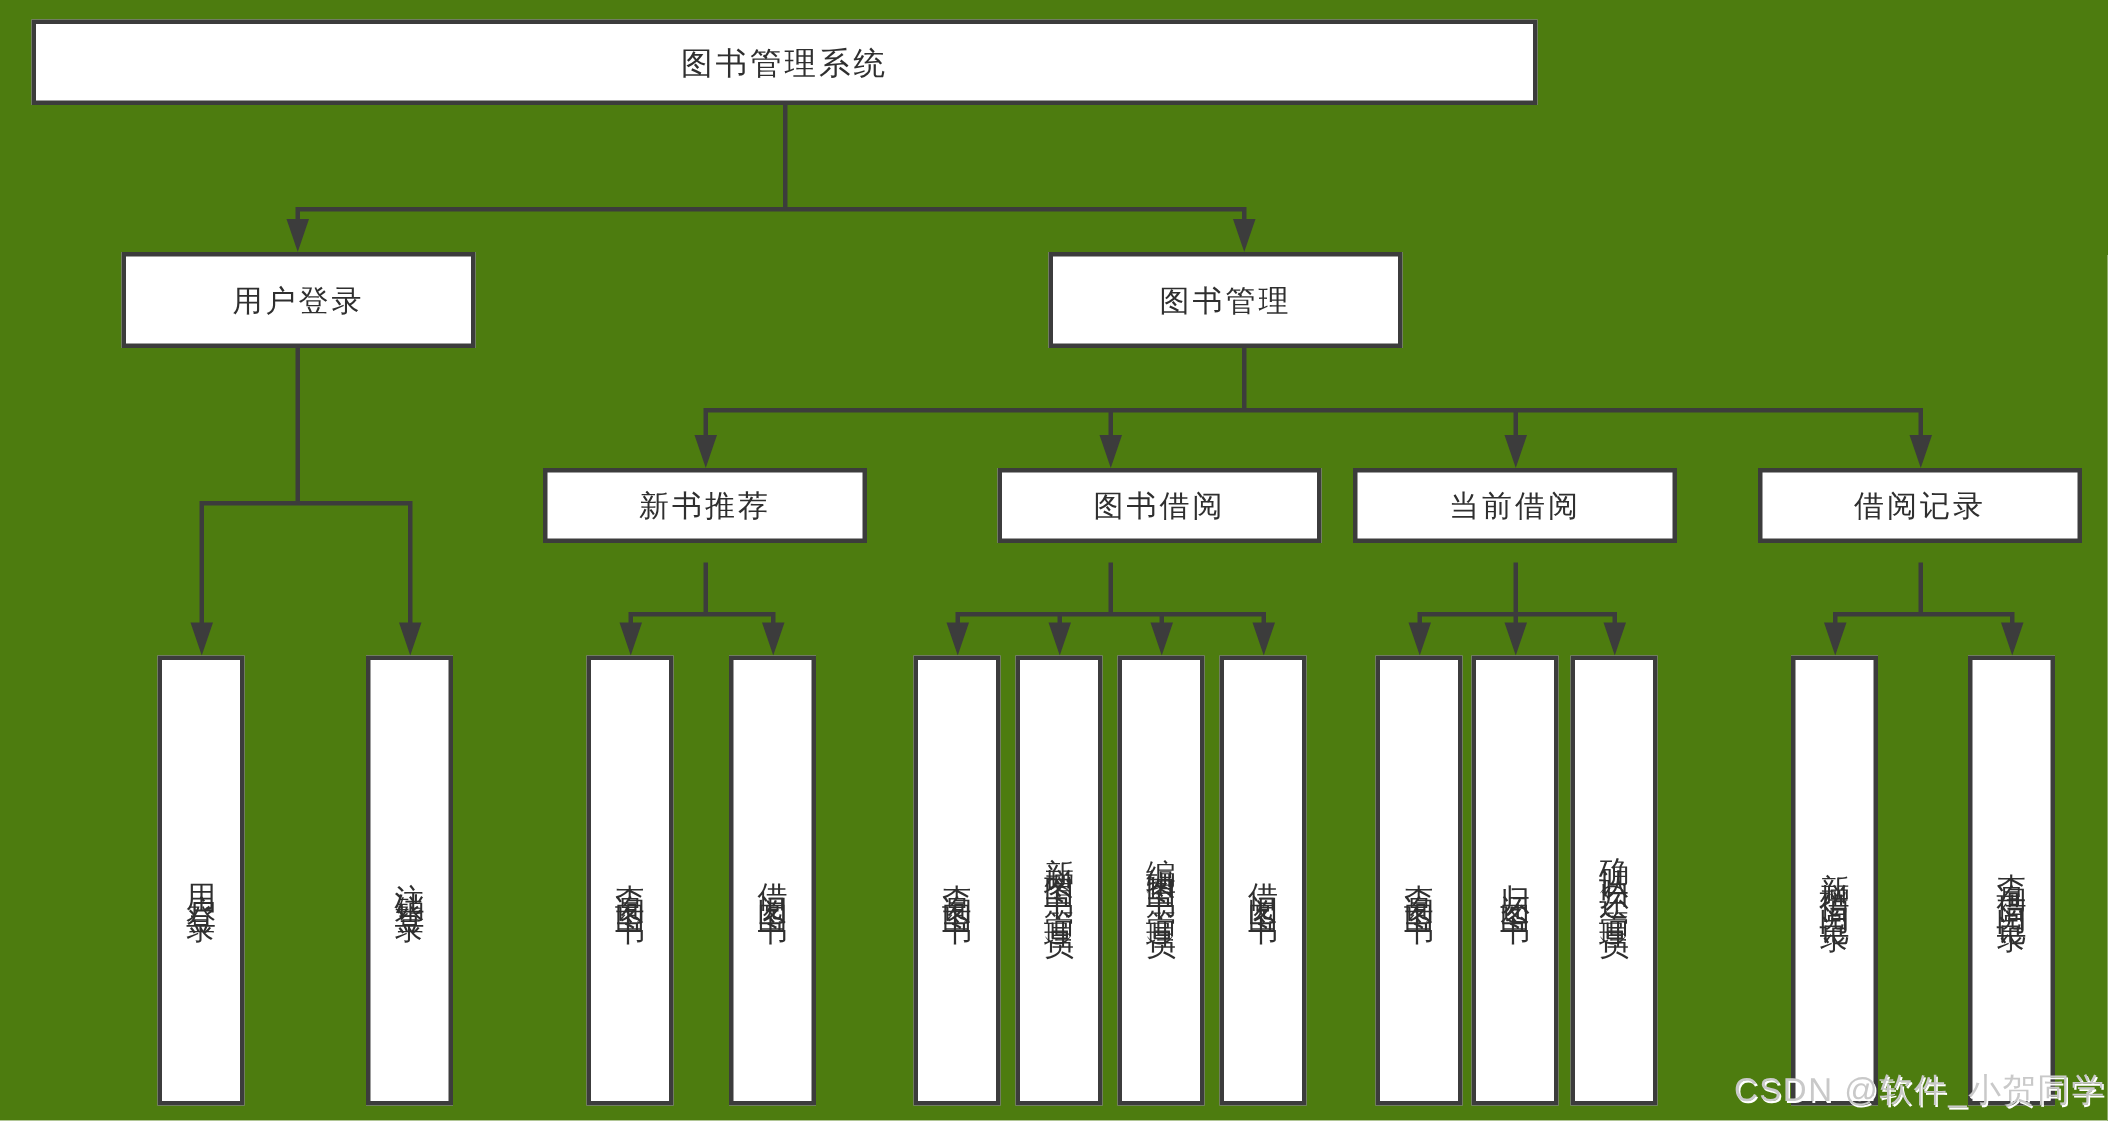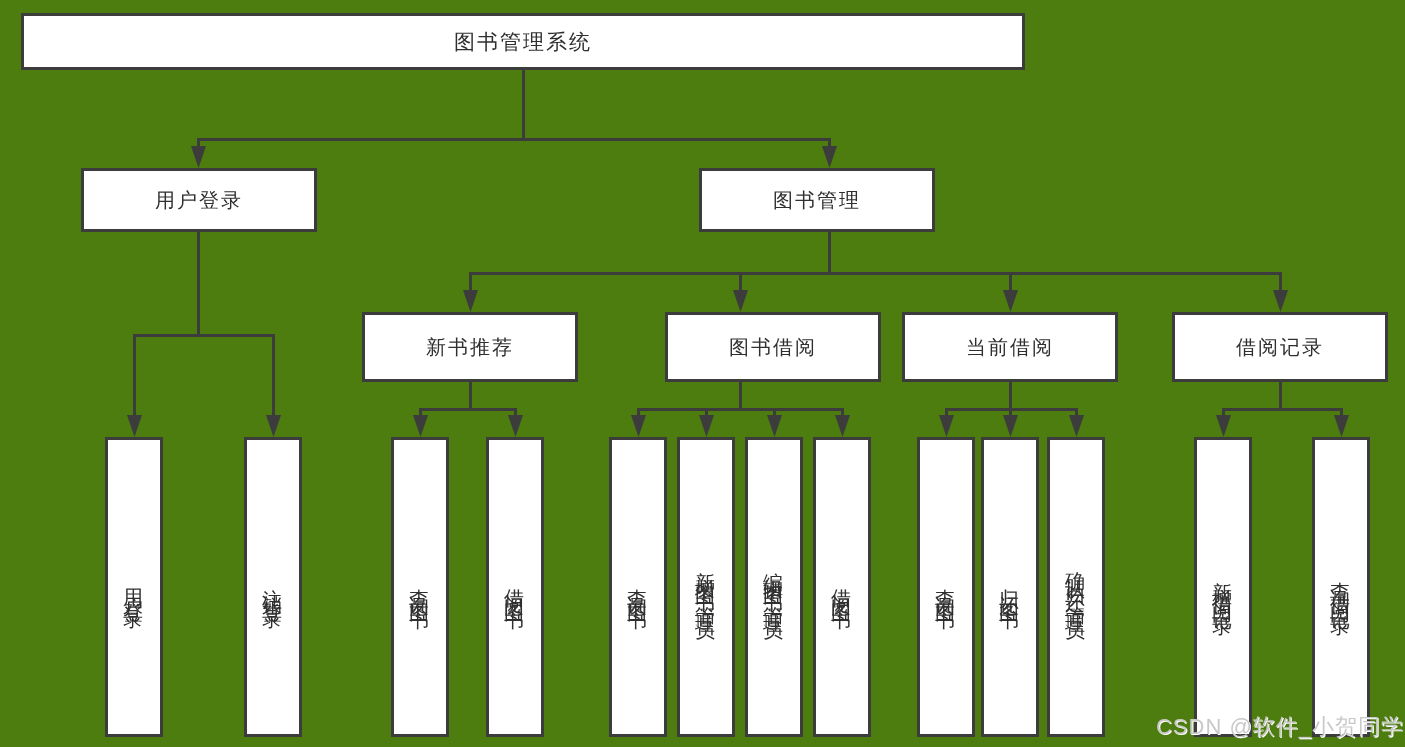--- a/index.html
+++ b/index.html
@@ -23,21 +23,21 @@
     color:#2f2f2f;
   }
   .node .lbl{
     font-size:20px;
     letter-spacing:2px;
     white-space:nowrap;
   }
   .root-node{left:21px;top:13px;width:1004px;height:57px;}
   .root-node .lbl{font-size:21px;}
   .l2{top:168px;width:236px;height:64px;}
-  .l3{top:312px;width:216px;height:70px;}
+  .l3{top:312px;width:216px;height:50px;}
   .leaf{top:437px;width:58px;height:300px;}
   .leaf .lbl{
     writing-mode:vertical-rl;
     text-orientation:mixed;
     letter-spacing:7px;
     font-size:20px;
     white-space:nowrap;
   }
   .watermark{
     position:absolute;

